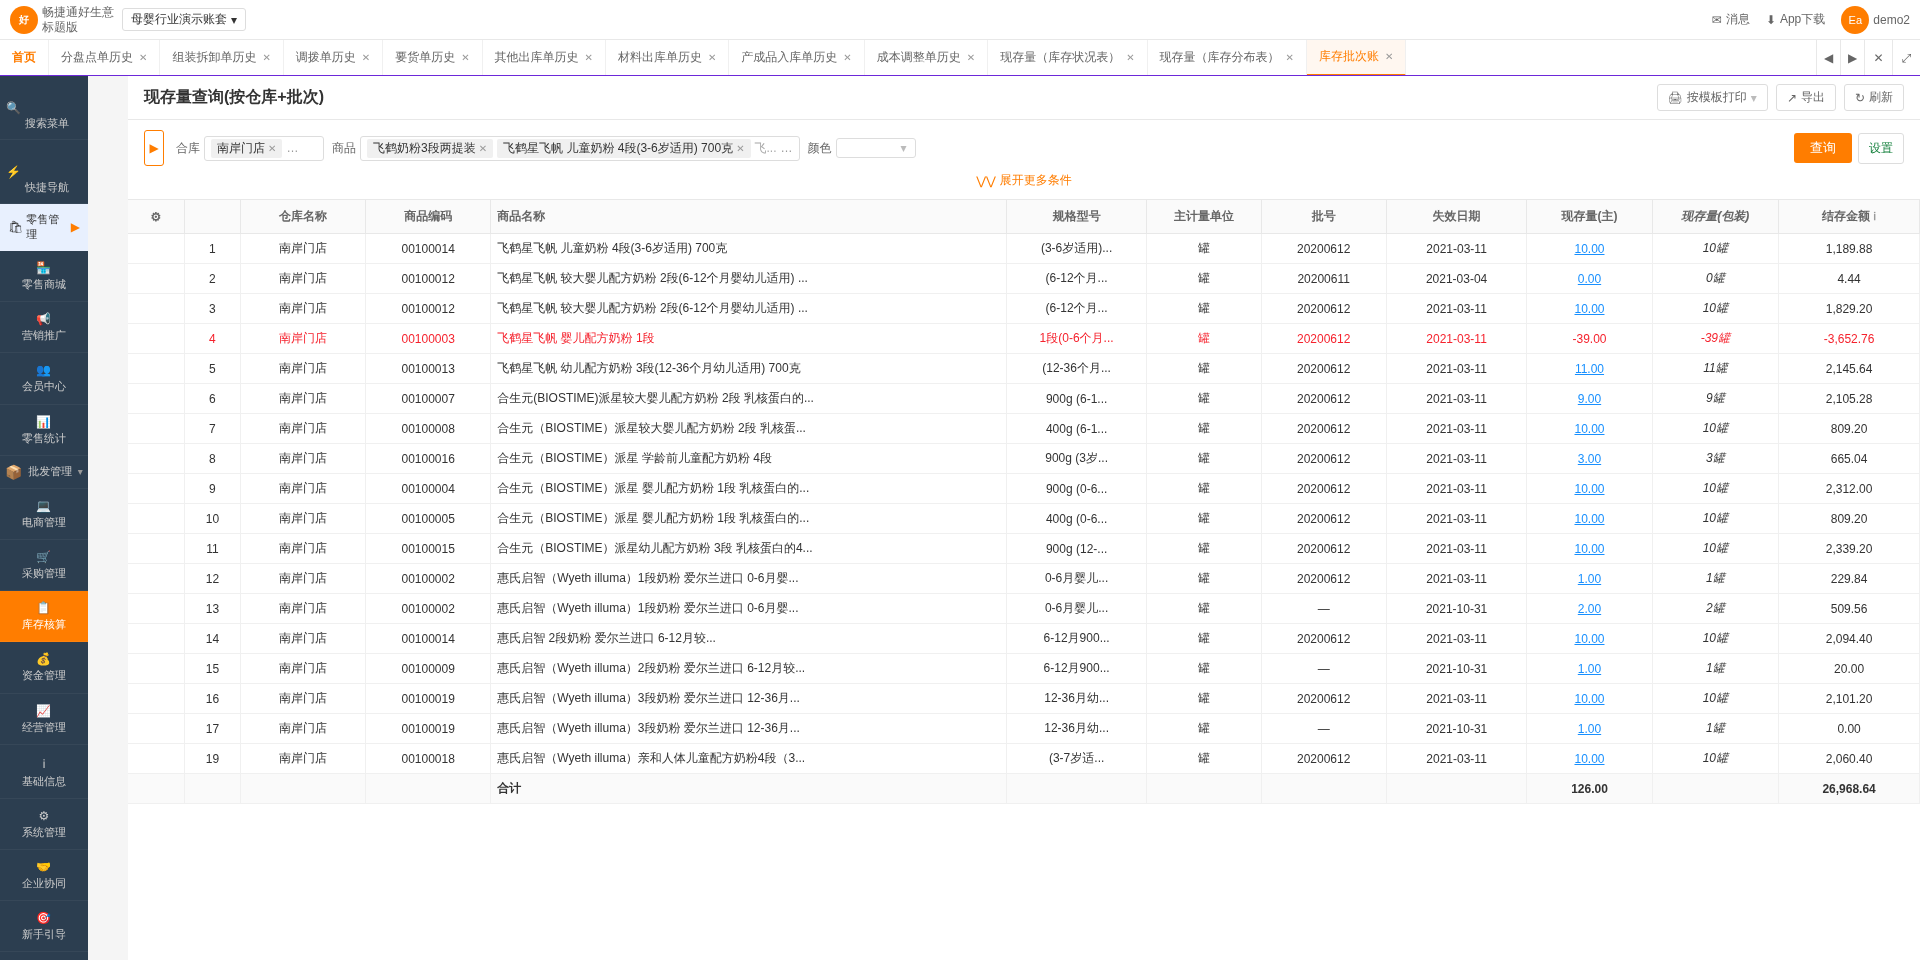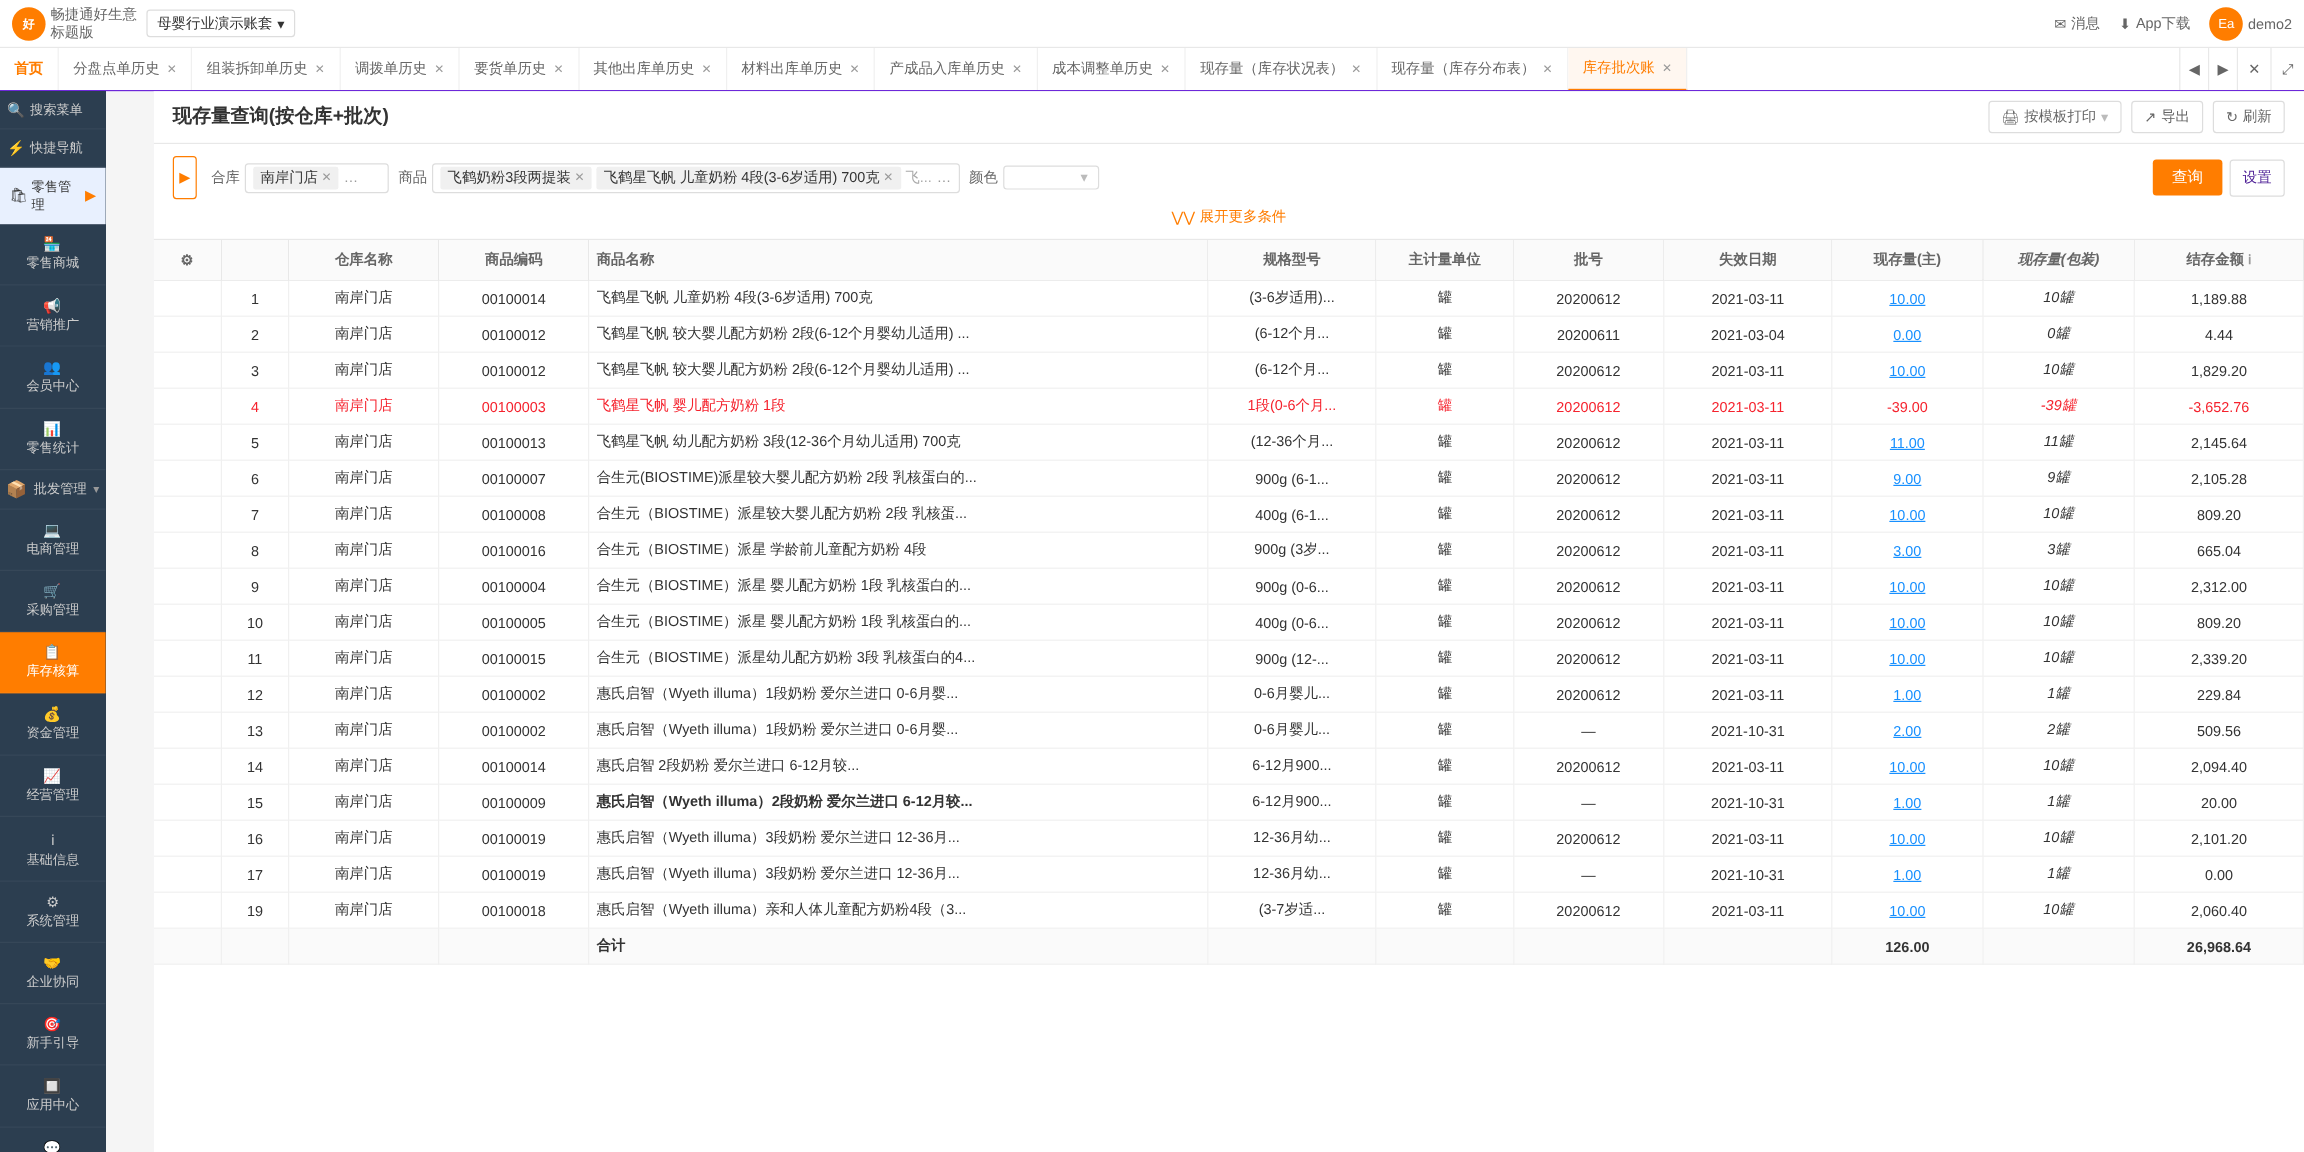--- a/index.html
+++ b/index.html
@@ -28,21 +28,21 @@
 
     
     .main-layout { display: flex; flex: 1; overflow: hidden; }
 
     
     .sidebar { width: 88px; background: #2c3e50; display: flex; flex-direction: column; overflow-y: auto; flex-shrink: 0; }
     .sidebar-item { display: flex; flex-direction: column; align-items: center; justify-content: center; padding: 10px 4px; cursor: pointer; color: #ccc; gap: 3px; border-bottom: 1px solid rgba(255,255,255,0.05); }
     .sidebar-item.active { background: #ff7d00; color: white; }
     .sidebar-item-label { font-size: 11px; text-align: center; line-height: 1.2; }
     .sidebar-search { padding: 8px 6px; display: flex; align-items: center; gap: 4px; color: #ccc; cursor: pointer; border-bottom: 1px solid rgba(255,255,255,0.05); }
-    .sidebar-nav-label { font-size: 11px; }
+    .sidebar-nav-label { font-size: 11px; margin-top: 32px; }
 
     
     .content { flex: 1; display: flex; flex-direction: column; overflow: hidden; background: #f0f2f5; margin-left: 40px; }
 
     
     .page-header { background: #fff; padding: 8px 16px; border-bottom: 1px solid #e8e8e8; display: flex; align-items: center; justify-content: space-between; }
     .page-title { font-size: 16px; color: #333; font-weight: bold; }
     .page-actions { display: flex; align-items: center; gap: 8px; }
     .btn-print { display: flex; align-items: center; gap: 4px; padding: 4px 10px; border: 1px solid #ddd; border-radius: 3px; cursor: pointer; color: #666; background: #fff; }
     .btn-export { display: flex; align-items: center; gap: 4px; padding: 4px 10px; border: 1px solid #ddd; border-radius: 3px; cursor: pointer; color: #666; background: #fff; }
@@ -52,21 +52,21 @@
     .filter-area { background: #fff; padding: 10px 16px; border-bottom: 1px solid #e8e8e8; }
     .filter-row { display: flex; align-items: center; gap: 8px; flex-wrap: wrap; }
     .filter-item { display: flex; align-items: center; gap: 4px; }
     .filter-label { color: #666; white-space: nowrap; }
     .filter-tag-container { display: flex; align-items: center; gap: 4px; border: 1px solid #ddd; border-radius: 3px; padding: 2px 6px; background: #fff; min-width: 120px; flex-wrap: wrap; }
     .filter-tag { background: #f0f0f0; border-radius: 2px; padding: 1px 6px; display: flex; align-items: center; gap: 3px; color: #333; }
     .filter-tag-x { color: #999; cursor: pointer; font-size: 10px; }
     .filter-more { color: #999; cursor: pointer; }
     .expand-btn { display: flex; align-items: center; gap: 4px; color: #ff7d00; cursor: pointer; font-size: 12px; margin-top: 6px; justify-content: center; }
     .btn-query { background: #ff7d00; color: white; border: none; padding: 6px 16px; border-radius: 3px; cursor: pointer; font-size: 13px; }
-    .btn-settings { background: #fff; color: #4c1d95; border: 1px solid #ddd; padding: 6px 10px; border-radius: 3px; cursor: pointer; font-size: 12px; }
+    .btn-settings { background: #fff; color: #15803d; border: 1px solid #ddd; padding: 6px 10px; border-radius: 3px; cursor: pointer; font-size: 12px; }
     .filter-expand-icon { color: #ff7d00; width: 20px; height: 36px; display: flex; align-items: center; justify-content: center; cursor: pointer; border: 1px solid #ff7d00; border-radius: 3px; margin-right: 4px; }
 
     
     .table-wrapper { flex: 1; overflow: auto; background: #fff; margin: 0; }
     table { width: 100%; border-collapse: collapse; font-size: 12px; }
     thead th { background: #fafafa; border-bottom: 1px solid #e8e8e8; border-right: 1px solid #e8e8e8; padding: 8px 6px; color: #666; text-align: center; white-space: nowrap; position: sticky; top: 0; z-index: 2; }
     tbody td { border-bottom: 1px solid #f0f0f0; border-right: 1px solid #f0f0f0; padding: 6px 6px; color: #333; text-align: center; white-space: nowrap; }
     tbody tr.negative-row td { color: #f5222d; }
     .link-text { color: #1890ff; text-decoration: underline; cursor: pointer; }
     .footer-row { background: #fafafa; font-weight: bold; }
@@ -516,21 +516,21 @@
               <td class="col-expire">2021-03-11</td>
               <td class="col-qty-main"><span class="link-text">10.00</span></td>
               <td class="col-qty-pack">10罐</td>
               <td class="col-amount">2,094.40</td>
             </tr>
             <tr>
               <td class="setting-col"></td>
               <td class="col-num">15</td>
               <td class="col-warehouse">南岸门店</td>
               <td class="col-code">00100009</td>
-              <td class="col-name" style="text-align: left; font-weight: bold;">惠氏启智（Wyeth illuma）2段奶粉 爱尔兰进口 6-12月较...</td>
+              <td class="col-name" style="text-align: left;">惠氏启智（Wyeth illuma）2段奶粉 爱尔兰进口 6-12月较...</td>
               <td class="col-spec">6-12月900...</td>
               <td class="col-unit">罐</td>
               <td class="col-batch">—</td>
               <td class="col-expire">2021-10-31</td>
               <td class="col-qty-main"><span class="link-text">1.00</span></td>
               <td class="col-qty-pack">1罐</td>
               <td class="col-amount">20.00</td>
             </tr>
             <tr>
               <td class="setting-col"></td>

